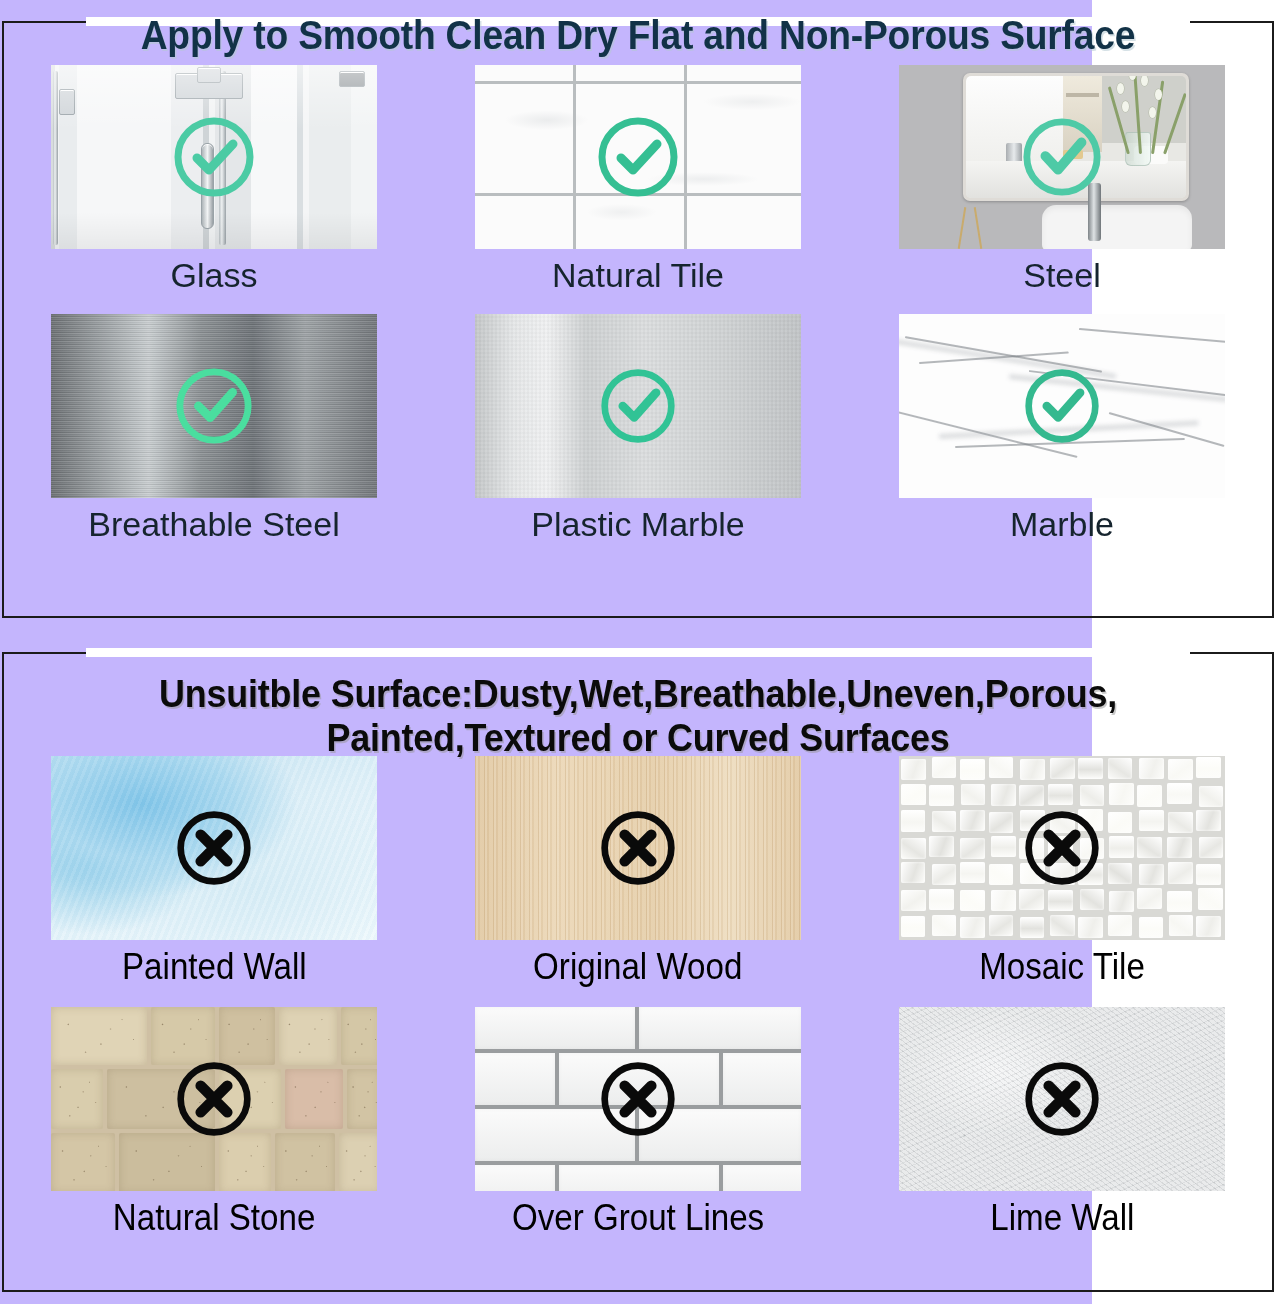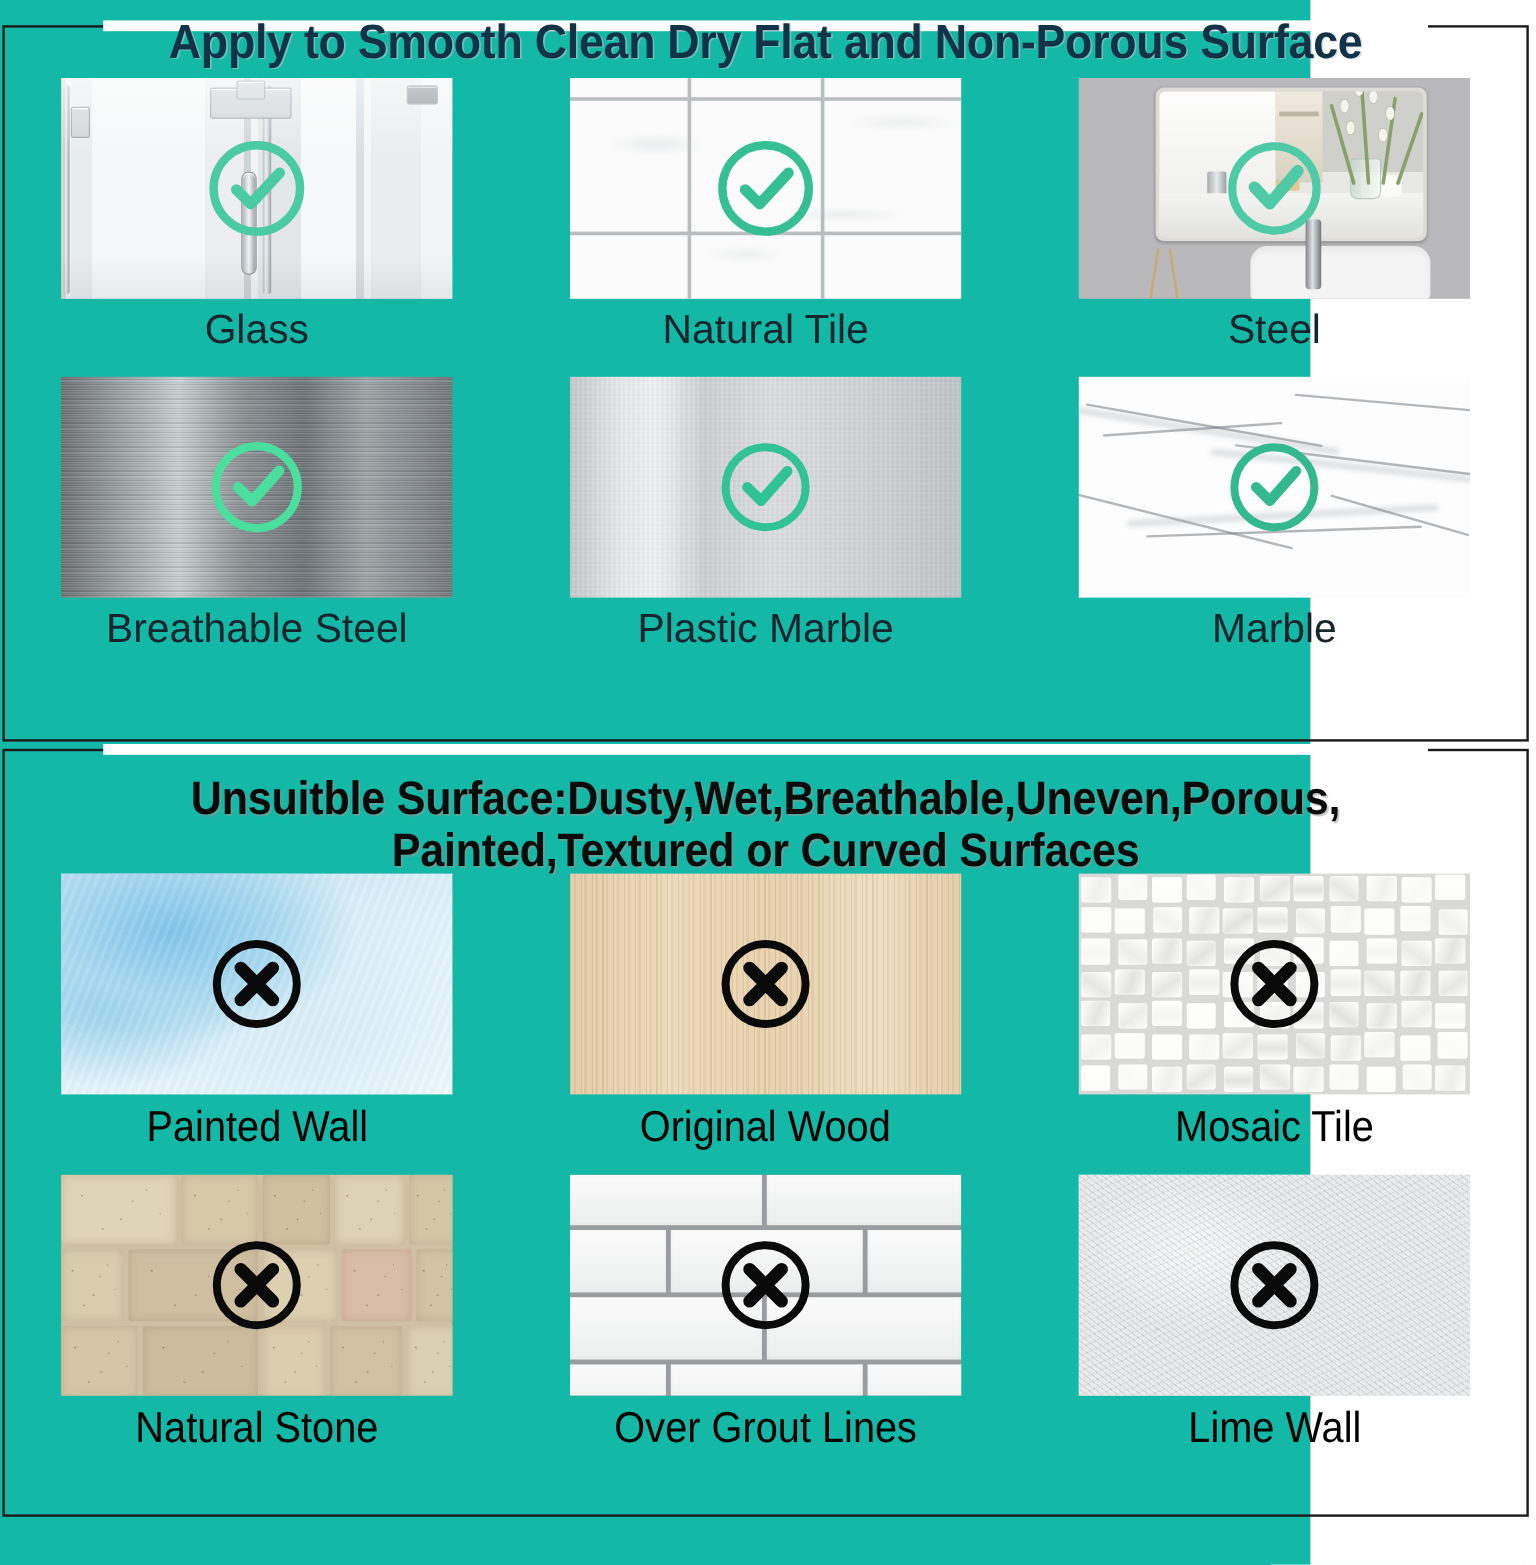--- a/index.html
+++ b/index.html
@@ -2,21 +2,21 @@
 <html><head>
 <meta charset="utf-8">
 <style>
   * { box-sizing: border-box; margin: 0; padding: 0; }
   html, body {
     width: 1280px; height: 1304px;
     background: #ffffff;
     font-family: "Liberation Sans", sans-serif;
     overflow: hidden;
   }
-  .page { position: relative; width: 1092px; height: 1304px; background: #14b8a6; }
+  .page { position: relative; width: 1092px; height: 1304px; background: #c4b5fd; }
 
   
   .panel { position: absolute; left: 2px; width: 1272px; }
   .panel-frame {
     position: absolute; inset: 0;
     border: 2px solid #1b1b1b;
     pointer-events: none;
   }
   
   .frame-gap {
@@ -407,21 +407,21 @@
               <path d="M26 42 L38 54 L61 28" fill="none" stroke="#34b98f" stroke-width="9" stroke-linecap="round" stroke-linejoin="round"></path>
             </svg>
           </div>
         </div>
         <div class="caption">Marble</div>
       </div>
 
     </div>
   </section>
 
-  <section class="panel" style="top:624px; height:640px;">
+  <section class="panel" style="top:652px; height:640px;">
 
     <div class="panel-frame"></div>
     <div class="frame-gap" style="left:84px; width:1104px;"></div>
 
     <h2 class="panel-title title-b two-line">
       <span>Unsuitble Surface:Dusty,Wet,Breathable,Uneven,Porous,</span>
       <span class="line2">Painted,Textured or Curved Surfaces</span>
     </h2>
 
     <div class="grid" style="top:104px; row-gap:22px;">

